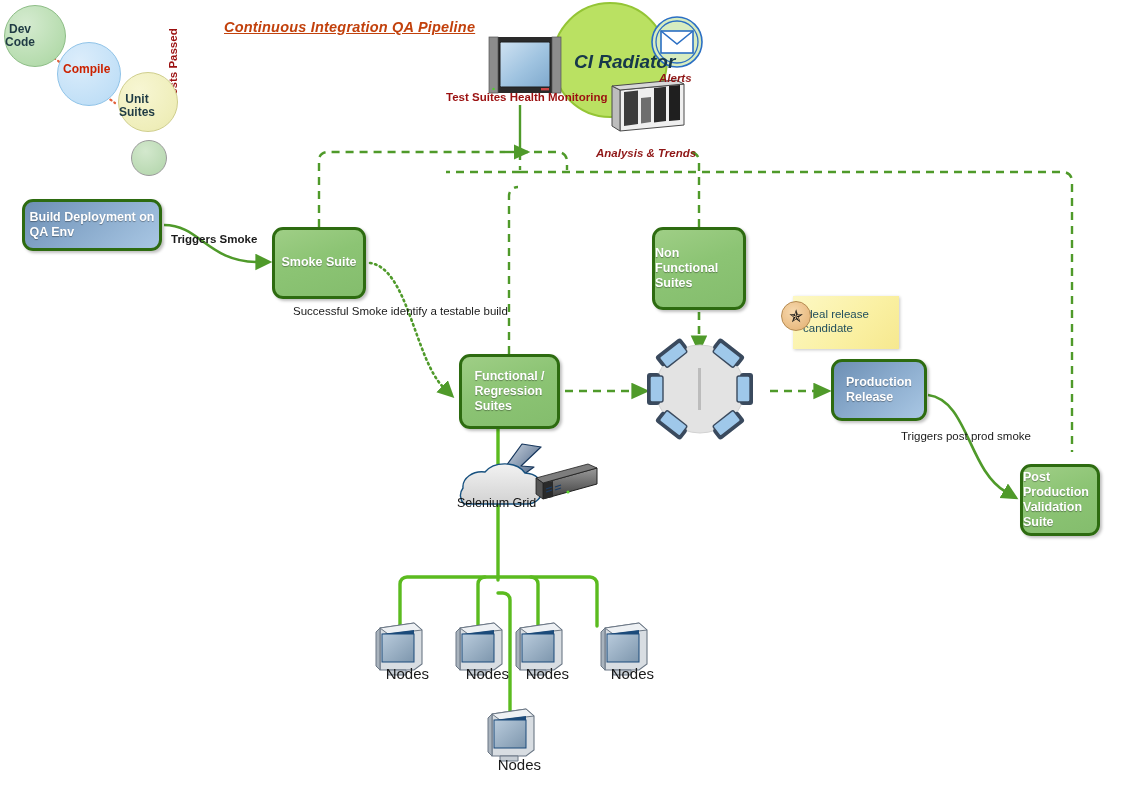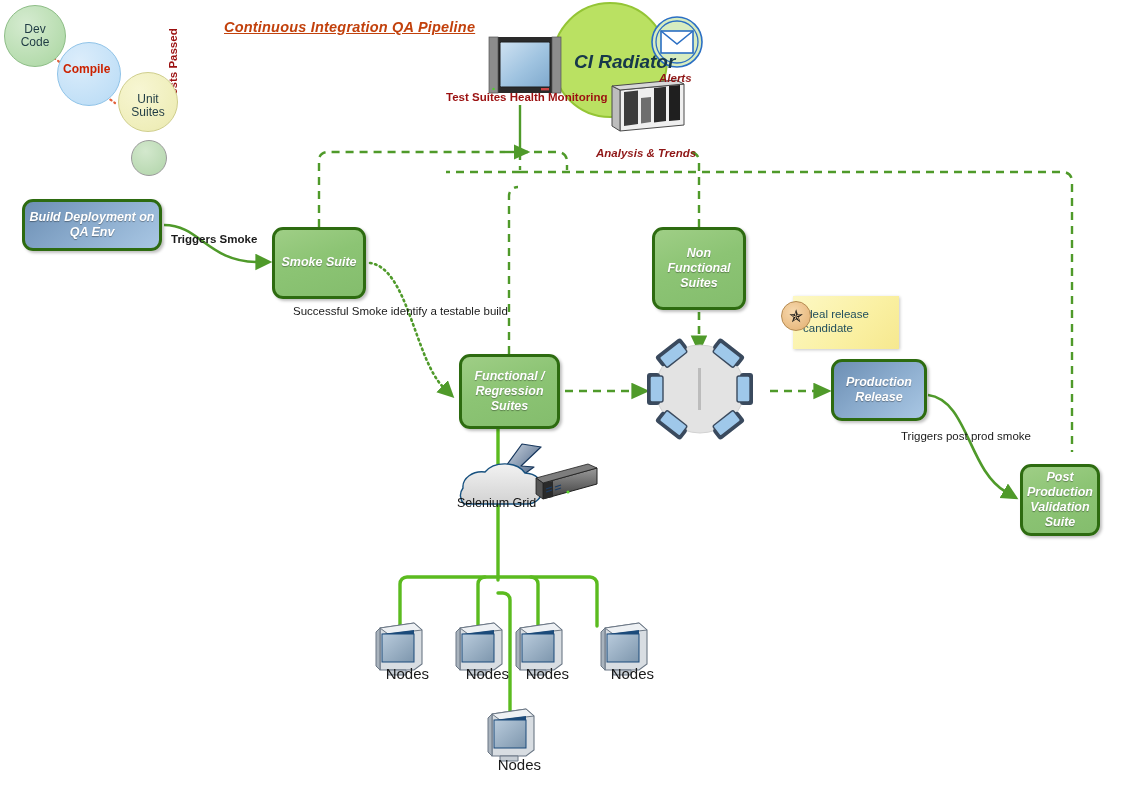--- a/index.html
+++ b/index.html
@@ -32,24 +32,24 @@
     letter-spacing: .2px;
     white-space: nowrap;
     text-decoration: underline;
   }
 
   
   .circle-node {
     border-radius: 50%;
     display: flex;
     align-items: center;
-    justify-content: center;
+    justify-content: flex-start;
     text-align: center;
     font-size: 12px;
-    font-weight: normal;
+    font-weight: bold;
     color: #1f3b44;
     line-height: 1.05;
     box-sizing: border-box;
   }
   #dev-code-circle {
     left: 4px; top: 5px; width: 62px; height: 62px;
     background: radial-gradient(circle at 35% 30%, #d5ebd0, #b6dcae 70%, #a7d3a0);
     border: 1px solid #8dbd86;
   }
   #compile-circle {
@@ -69,28 +69,27 @@
   }
 
   
   .proc-box {
     border: 3px solid #2d6b10;
     border-radius: 11px;
     box-sizing: border-box;
     display: flex;
     align-items: center;
     justify-content: center;
-    text-align: center;
+    text-align: left;
     color: #ffffff;
     font-weight: bold;
     font-size: 12.5px;
     line-height: 1.22;
     text-shadow: 0 1px 1px rgba(0,0,0,.35);
     box-shadow: 2px 2px 3px rgba(0,0,0,.25);
-    font-style: italic;
   }
   .green-fill {
     background: linear-gradient(160deg, #9fce86 0%, #8cc474 45%, #84bd6d 100%);
   }
   .blue-fill {
     background: linear-gradient(140deg, #6d8fb4 0%, #88a9cb 45%, #a9c7e4 100%);
   }
 
   #build-deploy-box  { left: 22px;   top: 199px; width: 140px; height: 52px; }
   #smoke-suite-box   { left: 272px;  top: 227px; width: 94px;  height: 72px; }

